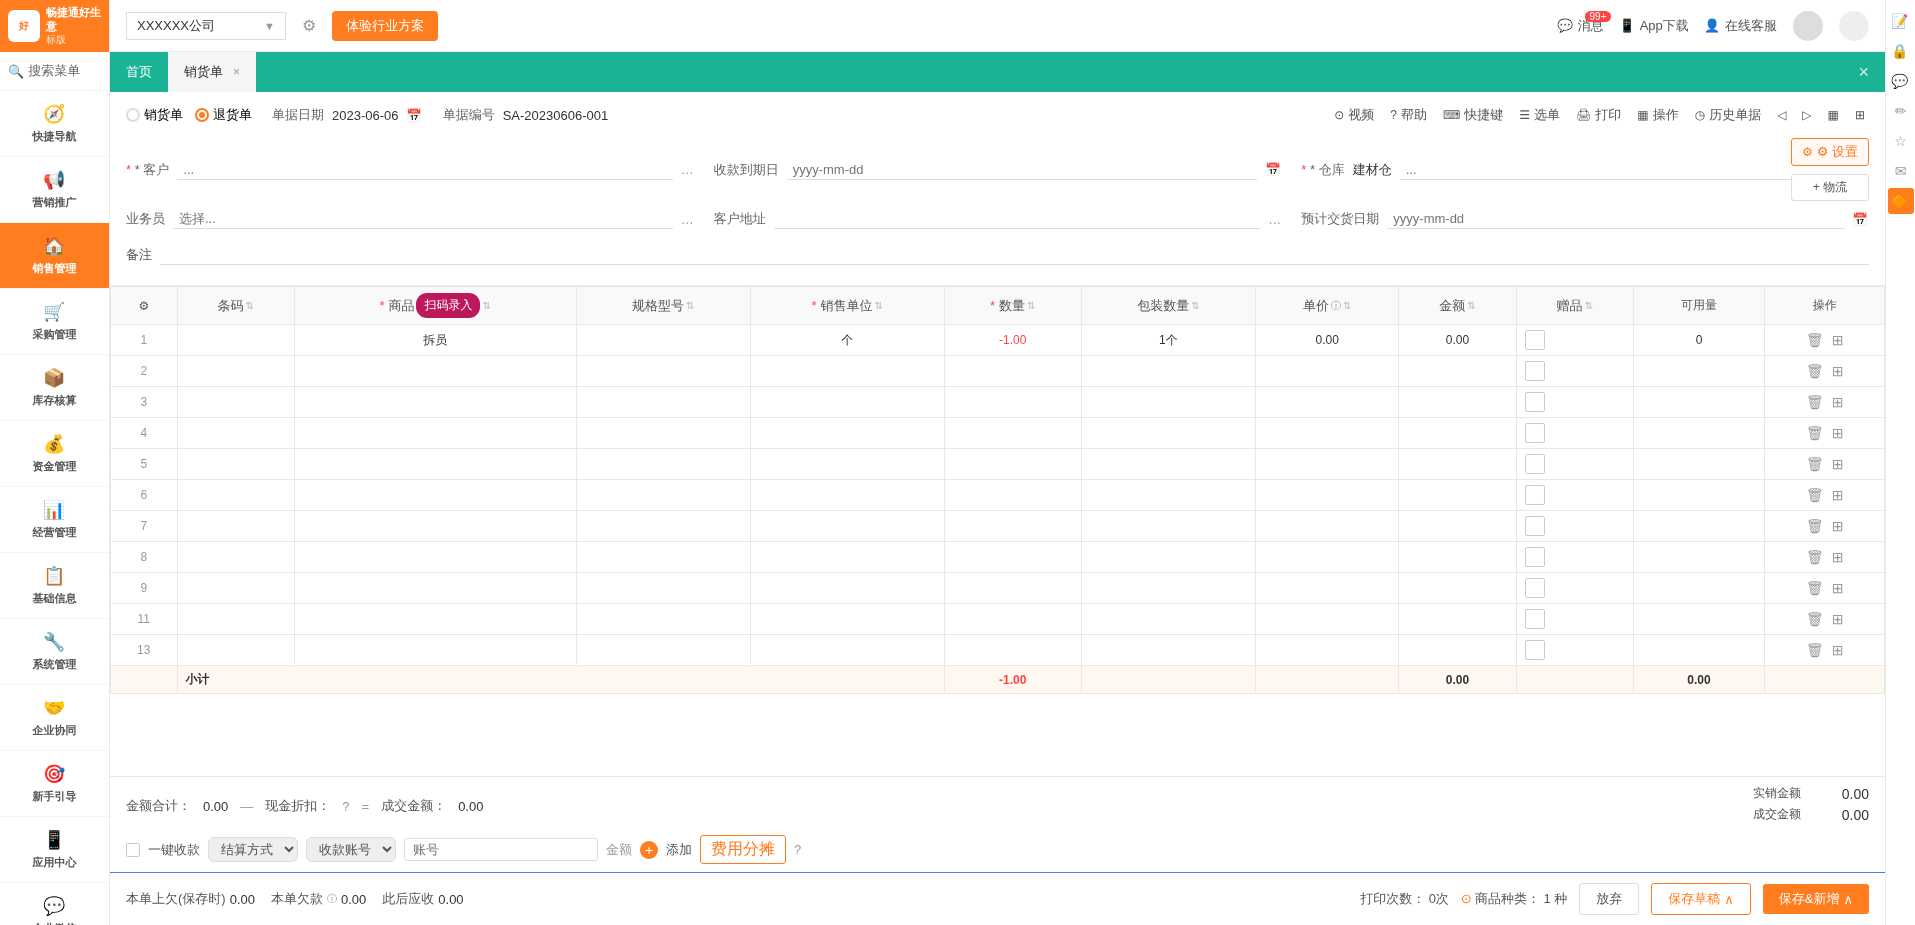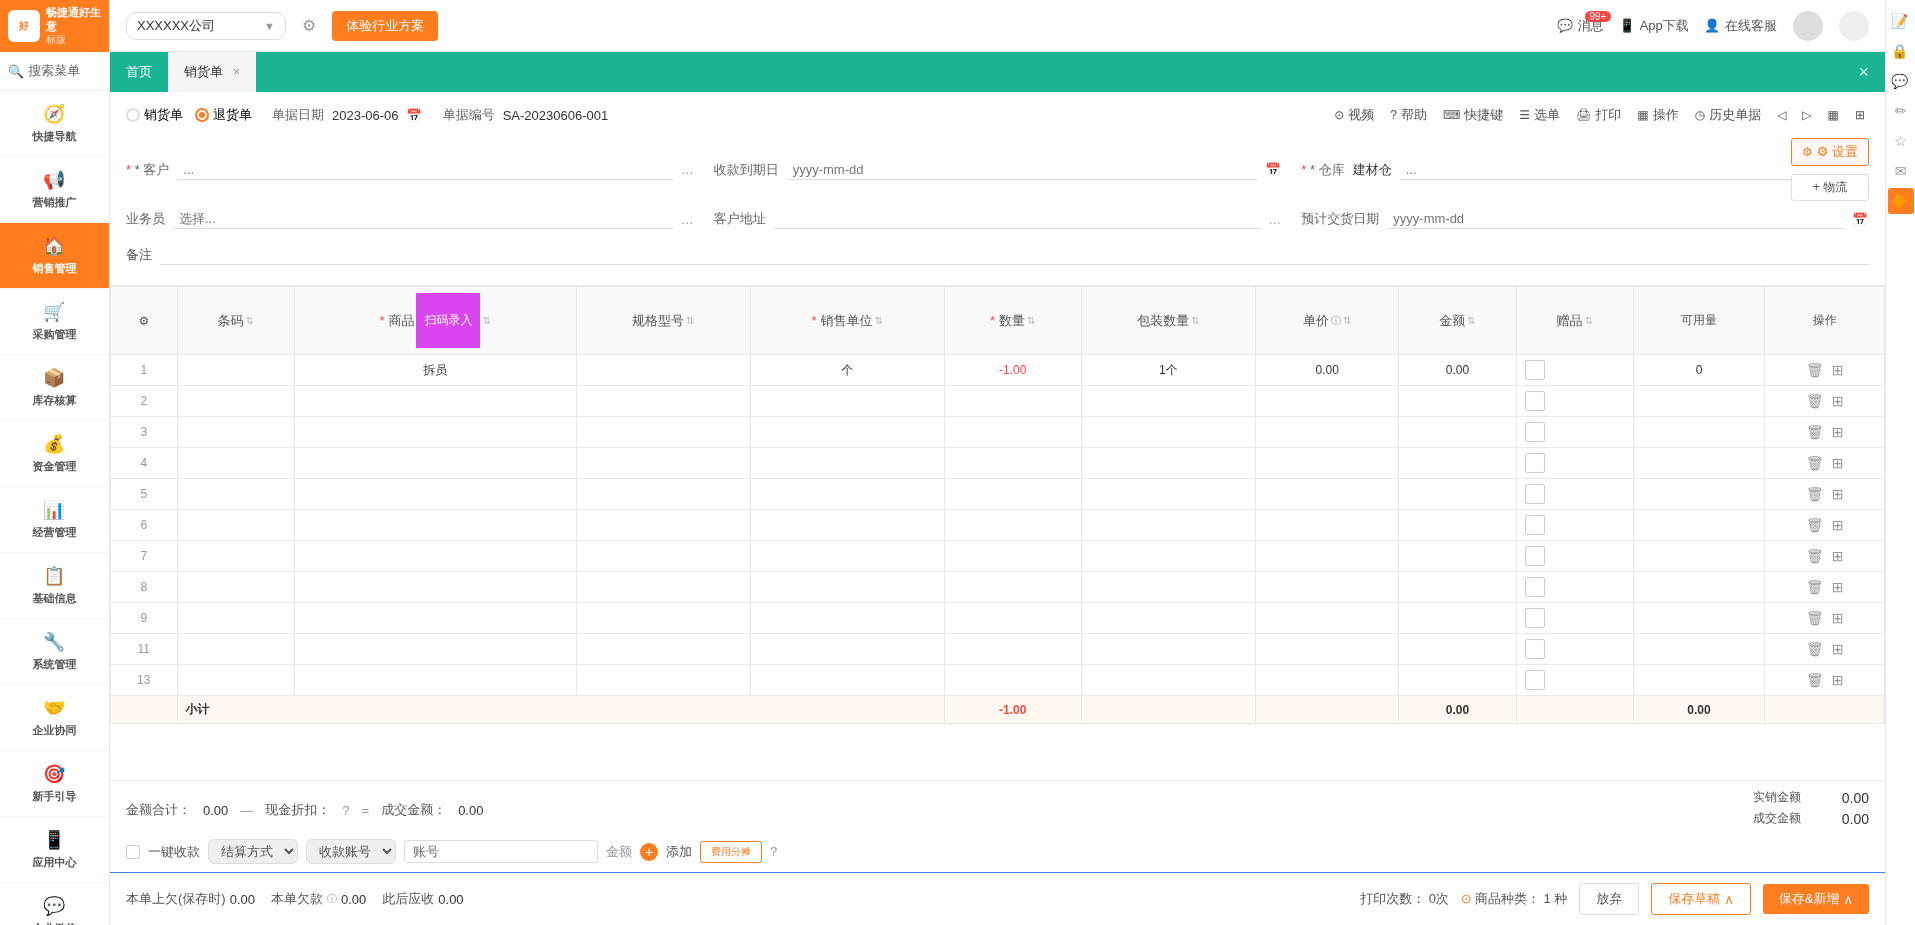--- a/index.html
+++ b/index.html
@@ -15,21 +15,21 @@
     .sidebar-item { display: flex; flex-direction: column; align-items: center; padding: 12px 4px; cursor: pointer; color: #555; gap: 4px; border-bottom: 1px solid #f5f5f5; }
     .sidebar-item.active { background: #ff7c1f; color: #fff; }
     .sidebar-item-icon { font-size: 18px; }
     .sidebar-item-label { font-size: 11px; text-align: center; font-weight: bold; }
 
     
     .main { flex: 1; display: flex; flex-direction: column; overflow: hidden; }
 
     
     .topbar { height: 52px; background: #fff; display: flex; align-items: center; padding: 0 16px; border-bottom: 1px solid #e8e8e8; gap: 12px; flex-shrink: 0; }
-    .topbar-company { display: flex; align-items: center; gap: 8px; border: 1px solid #ddd; border-radius: 10px; padding: 4px 10px; min-width: 160px; cursor: pointer; }
+    .topbar-company { display: flex; align-items: center; gap: 8px; border: 1px solid #ddd; border-radius: 0; padding: 4px 10px; min-width: 160px; cursor: pointer; }
     .topbar-company-name { flex: 1; color: #333; }
     .topbar-company-arrow { color: #999; font-size: 11px; }
     .topbar-gear { color: #999; cursor: pointer; font-size: 16px; padding: 4px; }
     .topbar-trial { background: #ff7c1f; color: #fff; border: none; border-radius: 4px; padding: 6px 14px; cursor: pointer; font-size: 13px; }
     .topbar-right { margin-left: auto; display: flex; align-items: center; gap: 16px; }
     .topbar-right-item { display: flex; align-items: center; gap: 4px; color: #555; cursor: pointer; position: relative; }
     .topbar-badge { background: #ff4444; color: #fff; border-radius: 10px; padding: 0 5px; font-size: 10px; position: absolute; top: -6px; right: -8px; }
     .topbar-avatar { width: 30px; height: 30px; background: #ddd; border-radius: 50%; }
 
     
@@ -60,21 +60,21 @@
     .form-btn { display: flex; align-items: center; gap: 4px; color: #555; cursor: pointer; font-size: 12px; padding: 2px 4px; }
     .form-row-item { display: flex; align-items: center; padding: 8px 0; gap: 8px; }
     .form-input { border: none; border-bottom: 1px solid #ddd; padding: 2px 6px; color: #999; min-width: 120px; flex: 1; outline: none; }
     .form-actions-col { display: flex; flex-direction: column; gap: 8px; margin-left: auto; }
     .settings-btn { background: #fff; border: 1px solid #ddd; border-radius: 3px; padding: 4px 10px; cursor: pointer; color: #555; display: flex; align-items: center; gap: 4px; font-size: 12px; }
     .settings-btn.orange-bg { background: #fff8f5; border-color: #ff7c1f; color: #ff7c1f; }
     .logistics-btn { background: #fff; border: 1px solid #ddd; border-radius: 3px; padding: 4px 10px; cursor: pointer; color: #555; font-size: 12px; }
 
     
     .table-area { flex: 1; background: #fff; margin: 0; overflow: hidden; display: flex; flex-direction: column; }
-    .scan-btn { background: #d946ef; color: #fff; border: none; border-radius: 1px; padding: 19px 8px; font-size: 12px; cursor: pointer; }
+    .scan-btn { background: #be185d; color: #fff; border: none; border-radius: 11px; padding: 4px 8px; font-size: 12px; cursor: pointer; }
     table { width: 100%; border-collapse: collapse; }
     .table-container { overflow: auto; flex: 1; }
     th { background: #f9f9f9; border: 1px solid #e8e8e8; padding: 6px 8px; text-align: center; color: #555; font-weight: normal; font-size: 12px; white-space: nowrap; position: sticky; top: 0; z-index: 1; }
     td { border: 1px solid #e8e8e8; padding: 5px 8px; text-align: center; color: #333; font-size: 12px; }
     .td-num { color: #999; }
     .td-red { color: #ff4444; }
     .checkbox-cell { width: 20px; height: 20px; border: 1px solid #ccc; border-radius: 2px; }
     .row-action { display: flex; justify-content: center; gap: 8px; }
     .action-icon { color: #999; cursor: pointer; font-size: 14px; }
     .subtotal-row td { background: #fff8f0; font-weight: bold; }
@@ -83,21 +83,21 @@
     .bottom-area { background: #fff; border-top: 1px solid #e8e8e8; padding: 8px 16px; flex-shrink: 0; }
     .amount-row { display: flex; align-items: center; gap: 12px; margin-bottom: 8px; }
     .amount-label { color: #555; }
     .amount-value { color: #333; }
     .amount-separator { color: #999; }
     .payment-row { display: flex; align-items: center; gap: 8px; }
     .payment-checkbox { width: 14px; height: 14px; border: 1px solid #ccc; border-radius: 2px; }
     .payment-select { border: 1px solid #ddd; border-radius: 6px; padding: 3px 8px; color: #555; min-width: 80px; }
     .payment-input { border: 1px solid #ddd; border-radius: 3px; padding: 3px 8px; color: #999; min-width: 60px; }
     .add-btn { background: #ff7c1f; color: #fff; border: none; border-radius: 50%; width: 18px; height: 18px; cursor: pointer; display: flex; align-items: center; justify-content: center; font-size: 14px; }
-    .fee-btn { border: 1px solid #ff7c1f; color: #ff7c1f; background: #fff; border-radius: 3px; padding: 3px 10px; cursor: pointer; font-size: 10px; }
+    .fee-btn { border: 1px solid #ff7c1f; color: #ff7c1f; background: #fff; border-radius: 3px; padding: 3px 10px; cursor: pointer; font-size: 16px; }
     .help-icon { color: #999; cursor: pointer; }
 
     
     .footer { background: #fff; border-top: 1px solid #3b82f6; padding: 10px 16px; display: flex; align-items: center; gap: 16px; flex-shrink: 0; }
     .footer-item { display: flex; align-items: center; gap: 4px; color: #555; font-size: 12px; }
     .footer-value { color: #333; }
     .footer-right { margin-left: auto; display: flex; align-items: center; gap: 12px; }
     .print-count { color: #555; font-size: 12px; }
     .product-count { color: #555; font-size: 12px; }
     .discard-btn { border: 1px solid #ddd; background: #fff; color: #555; border-radius: 3px; padding: 6px 16px; cursor: pointer; }

